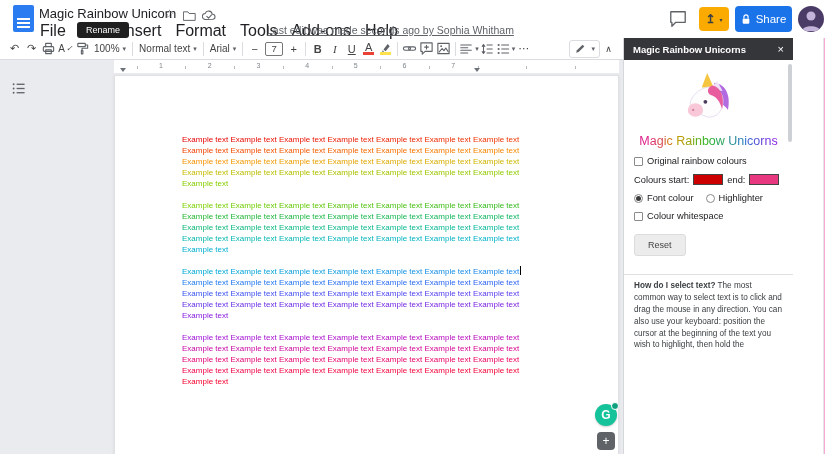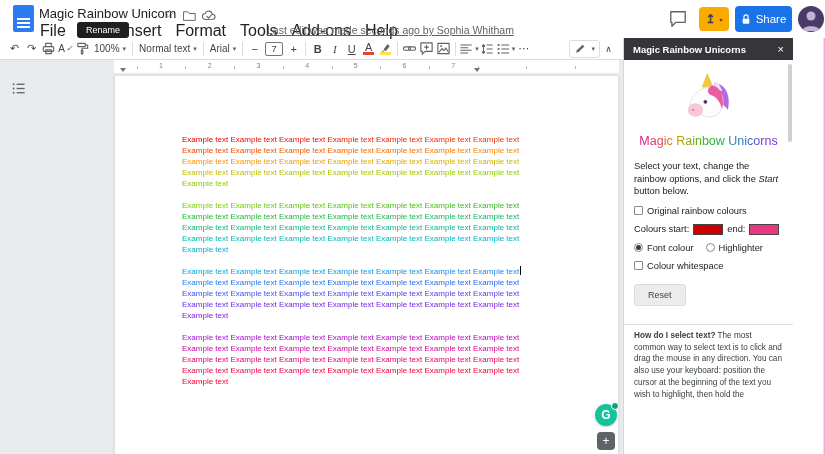--- a/index.html
+++ b/index.html
@@ -369,21 +369,20 @@
         <path d="M38 12 C52 14 56 28 53 42 C49 36 43 33 38 32 Z" fill="#b26ae0"></path>
         <polygon points="30,1 38,19 24,17" fill="#f5c542"></polygon>
         <polygon points="41,10 47,21 34,19" fill="#efe2f7"></polygon>
         <path d="M20 46 C12 44 9 36 13 29 C18 21 28 15 36 17 C46 19.5 50 30 46 40 C43.5 46.5 39 50 31 50 Z" fill="#fdfdfd" stroke="#e4dcee" stroke-width="1"></path>
         <path d="M36 15 C47 17.5 49 31 46.5 41 C44 32 40 27.5 34 25.5 C29.5 23.5 29.5 17 36 15 Z" fill="#e85d9e"></path>
         <ellipse cx="17" cy="42" rx="8.5" ry="7.5" fill="#f8c8d8"></ellipse>
         <circle cx="14.5" cy="42" r="1.3" fill="#d087a0"></circle>
         <circle cx="28" cy="33" r="2.1" fill="#4a3b5c"></circle>
       </svg>
       <div class="rb-title" id="rainbow-title"><span style="color: rgb(224, 33, 138);">M</span><span style="color: rgb(221, 56, 112);">a</span><span style="color: rgb(218, 79, 85);">g</span><span style="color: rgb(215, 102, 59);">i</span><span style="color: rgb(213, 125, 33);">c</span><span> </span><span style="color: rgb(186, 158, 7);">R</span><span style="color: rgb(155, 164, 15);">a</span><span style="color: rgb(124, 170, 24);">i</span><span style="color: rgb(93, 175, 33);">n</span><span style="color: rgb(62, 181, 42);">b</span><span style="color: rgb(46, 178, 62);">o</span><span style="color: rgb(46, 166, 93);">w</span><span> </span><span style="color: rgb(46, 143, 155);">U</span><span style="color: rgb(46, 131, 186);">n</span><span style="color: rgb(50, 118, 210);">i</span><span style="color: rgb(68, 103, 213);">c</span><span style="color: rgb(85, 88, 216);">o</span><span style="color: rgb(103, 73, 220);">r</span><span style="color: rgb(120, 58, 223);">n</span><span style="color: rgb(138, 43, 226);">s</span></div>
-      <p class="intro"><span>Select your text, change the rainbow options, and click the </span><i>Start</i><span> button below.</span></p>
 
       <label class="ctl-row">
         <span class="checkbox"></span>
         <span>Original rainbow colours</span>
       </label>
 
       <div class="ctl-row">
         <span>Colours start:</span>
         <span class="swatch" style="background: rgb(204, 0, 0);"></span>
         <span>end:</span>

